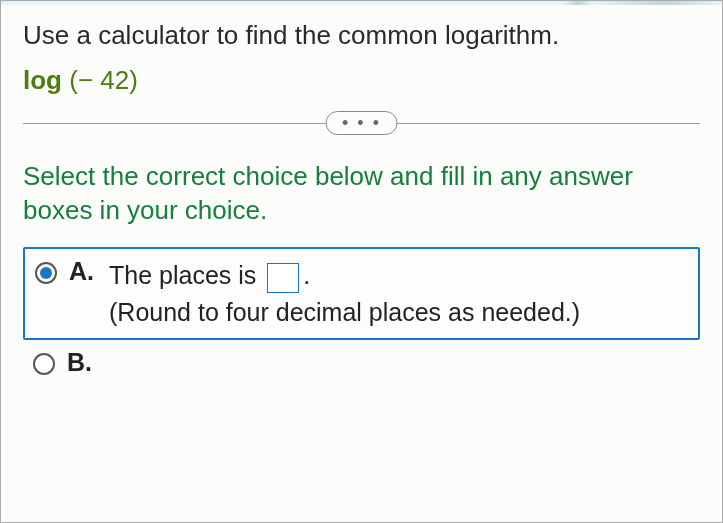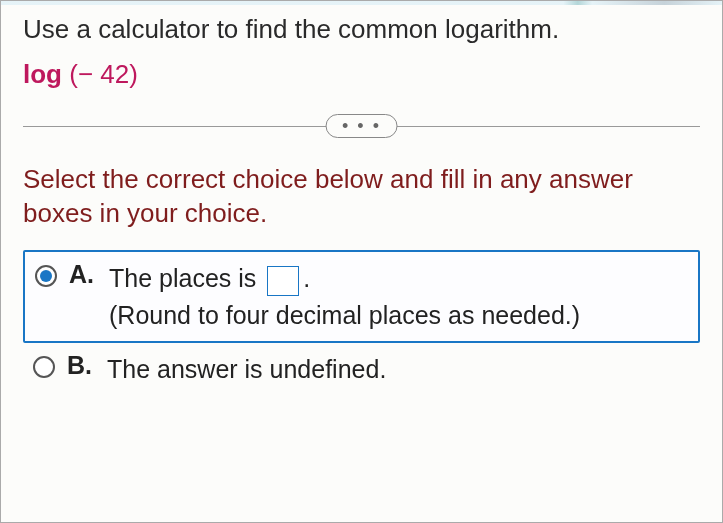--- a/index.html
+++ b/index.html
@@ -10,33 +10,33 @@
       background: #f5f5f5;
       color: #333;
       position: relative;
       overflow: hidden;
     }
     .page {
       background: #fcfcfa;
       border: 1px solid #aaa;
       width: 723px;
       height: 523px;
-      padding: 12px 22px;
+      padding: 18px 22px;
       position: relative;
     }
     .question-text {
       font-size: 26px;
       color: #2a2a2a;
       margin-bottom: 12px;
       line-height: 1.3;
     }
     .expression {
       font-size: 26px;
-      color: #be185d;
-      margin-bottom: 21px;
+      color: #4d7c0f;
+      margin-bottom: 12px;
     }
     .expression .log {
       font-weight: bold;
     }
     .divider-row {
       position: relative;
       height: 30px;
       margin-bottom: 22px;
     }
     .divider-line {
@@ -56,21 +56,21 @@
       border-radius: 14px;
       padding: 2px 16px;
       font-size: 18px;
       color: #666;
       letter-spacing: 2px;
       line-height: 1;
       cursor: pointer;
     }
     .instruction {
       font-size: 26px;
-      color: #7f1d1d;
+      color: #15803d;
       line-height: 1.3;
       margin-bottom: 20px;
     }
     .choices {
       margin-top: 8px;
     }
     .choice {
       display: flex;
       align-items: flex-start;
       padding: 8px 10px;
@@ -157,17 +157,16 @@
       <div class="choice-label">A.</div>
       <div class="choice-body">
         <span>The places is </span><span class="answer-box"></span><span>.</span>
         <span class="hint">(Round to four decimal places as needed.)</span>
       </div>
     </div>
 
     <div class="choice">
       <div class="radio"></div>
       <div class="choice-label">B.</div>
-      <div class="choice-body">The answer is undefined.</div>
     </div>
 
   </div>
 </div>
 
 </body></html>

